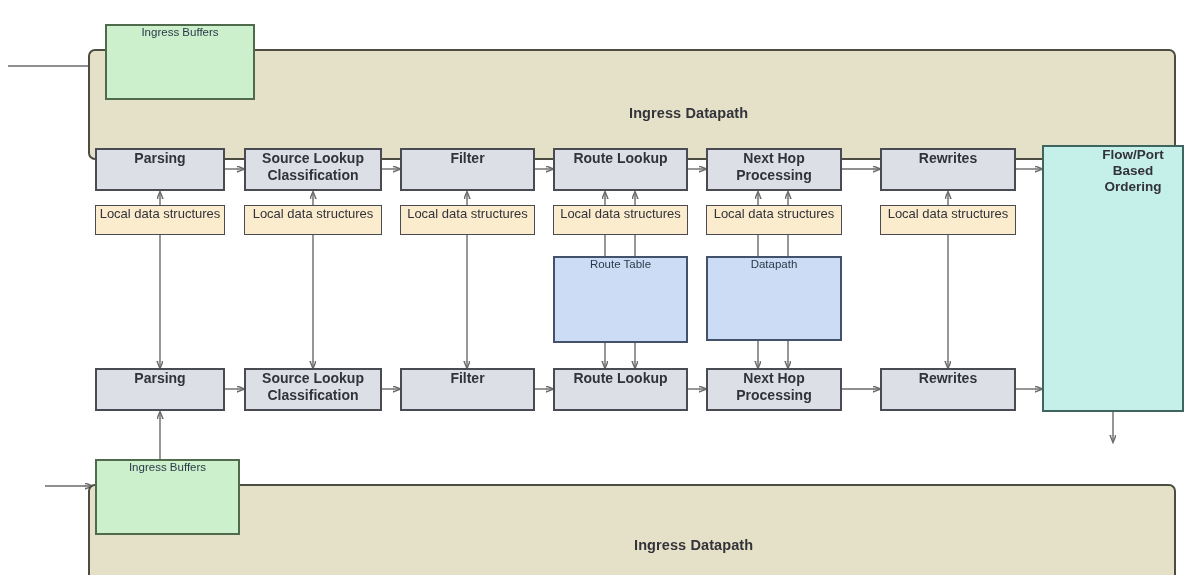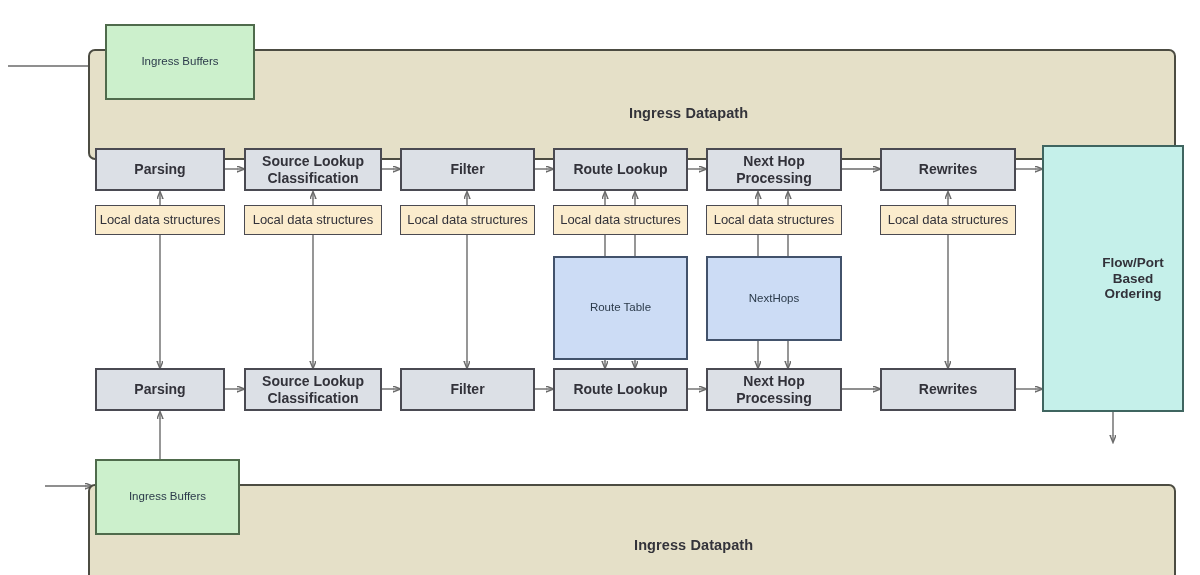--- a/index.html
+++ b/index.html
@@ -14,21 +14,21 @@
     position: relative;
     width: 1200px;
     height: 575px;
     background: #ffffff;
     overflow: hidden;
   }
   .box {
     position: absolute;
     box-sizing: border-box;
     display: flex;
-    align-items: center;
+    align-items: flex-start;
     justify-content: center;
     text-align: center;
     line-height: 1.18;
   }
   
   .band {
     background: #e5e0c8;
     border: 2px solid #4c4c42;
     border-radius: 7px;
     align-items: center;
@@ -201,25 +201,25 @@
   <div class="box lds" style="left:553px; top:205px; width:135px; height:30px;">
     <span>Local data structures</span>
   </div>
   <div class="box lds" style="left:706px; top:205px; width:136px; height:30px;">
     <span>Local data structures</span>
   </div>
   <div class="box lds" style="left:880px; top:205px; width:136px; height:30px;">
     <span>Local data structures</span>
   </div>
 
-  <div class="box table-box" style="left:553px; top:256px; width:135px; height:104px;">
+  <div class="box table-box" style="left:553px; top:256px; width:135px; height:87px;">
     <span>Route Table</span>
   </div>
   <div class="box table-box" style="left:706px; top:256px; width:136px; height:85px;">
-    <span>NextHops</span>
+    <span>Datapath</span>
   </div>
 
   <div class="box stage-box" style="left:95px; top:368px; width:130px; height:43px;">
     <span>Parsing</span>
   </div>
   <div class="box stage-box" style="left:244px; top:368px; width:138px; height:43px;">
     <span>Source Lookup<br>Classification</span>
   </div>
   <div class="box stage-box" style="left:400px; top:368px; width:135px; height:43px;">
     <span>Filter</span>

